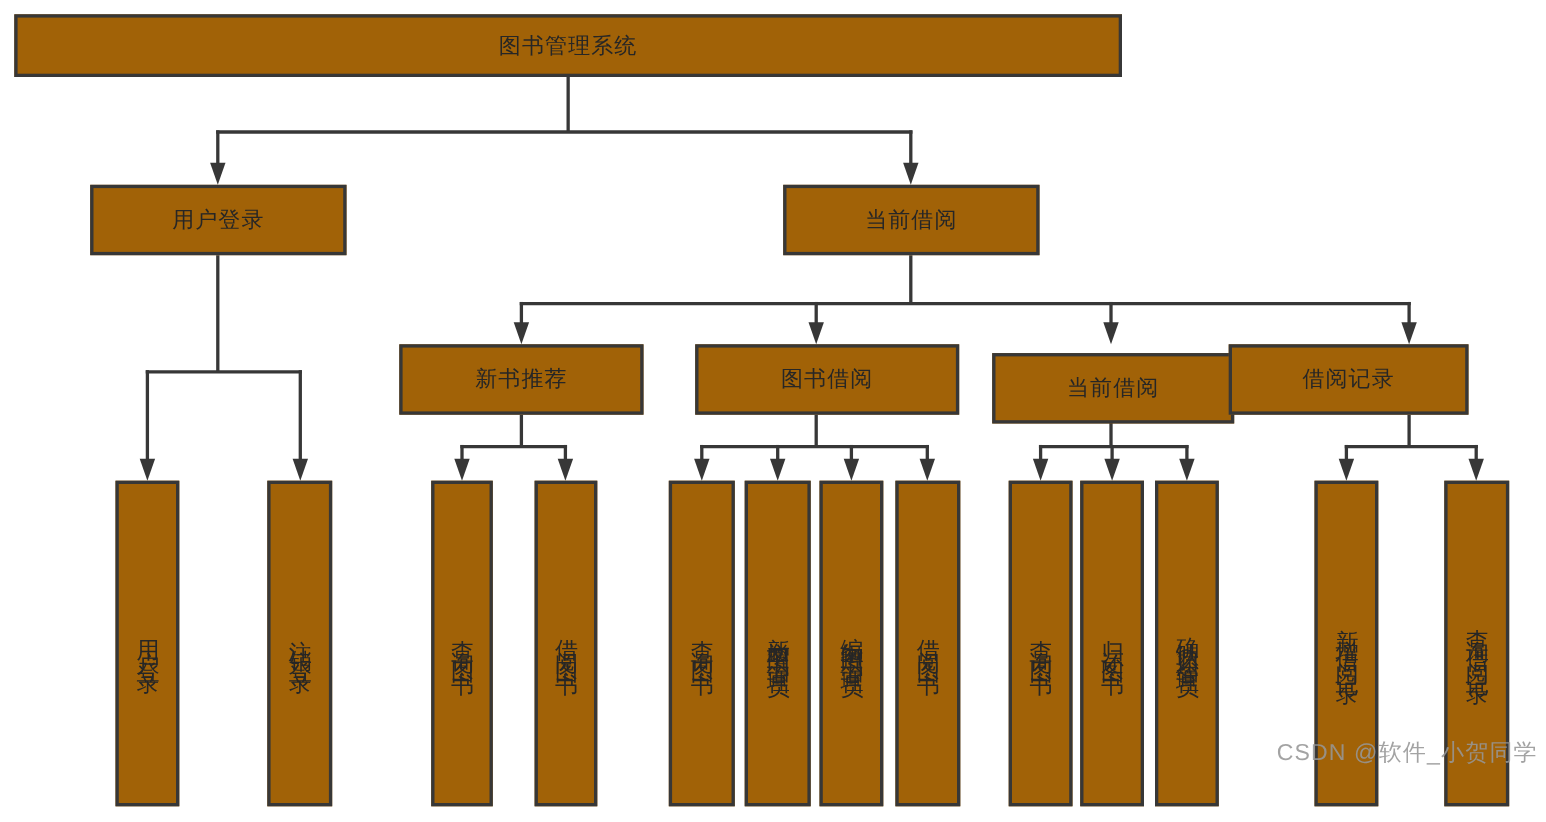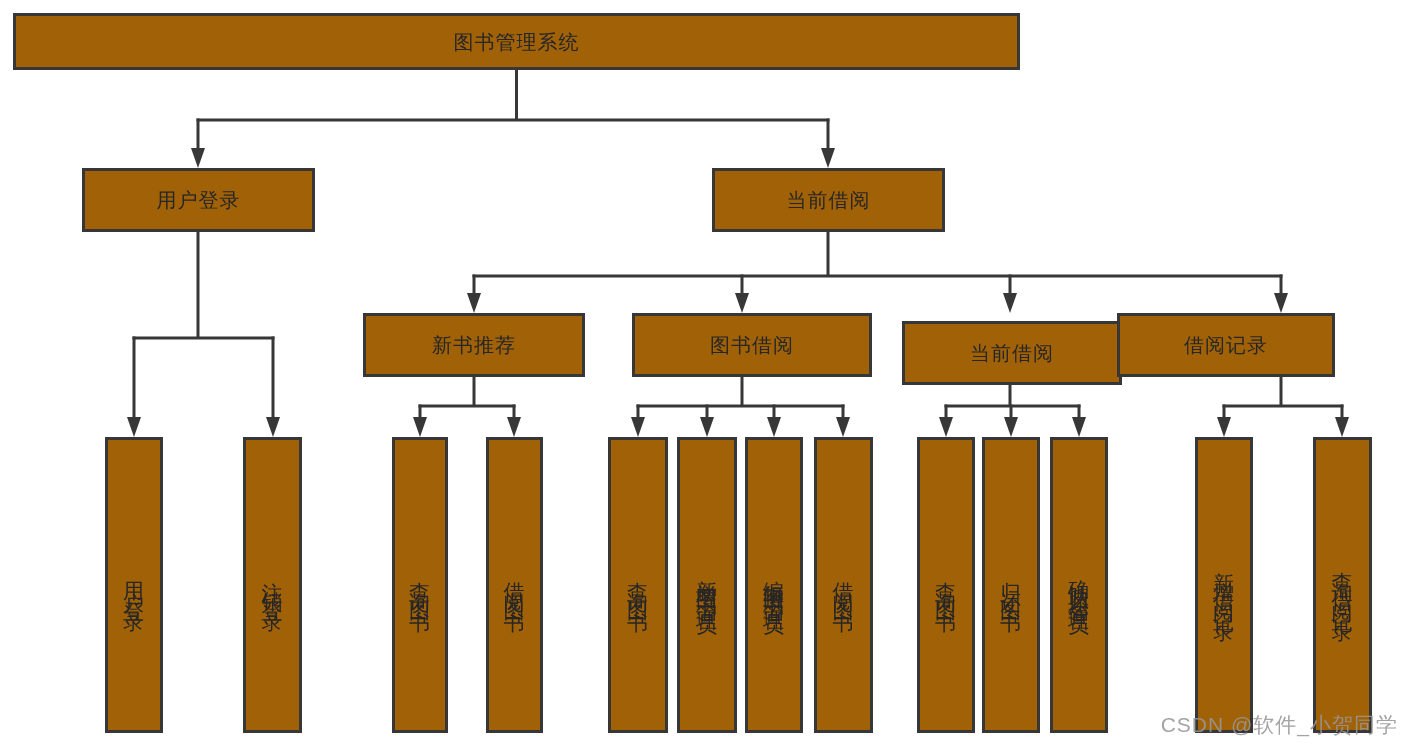--- a/index.html
+++ b/index.html
@@ -26,21 +26,21 @@
   .vnode{
     writing-mode:vertical-rl;
     text-orientation:mixed;
     font-size:21px;
     letter-spacing:10px;
     line-height:1;
   }
   .vlong{letter-spacing:5px;}
   .watermark{
     position:absolute;
-    right:7px;top:711px;
+    right:7px;top:670px;
     font-size:21px;
     letter-spacing:1px;
     color:rgba(150,150,150,0.88);
     white-space:nowrap;
     z-index:5;
   }
 </style>
 </head>
 <body>
 

